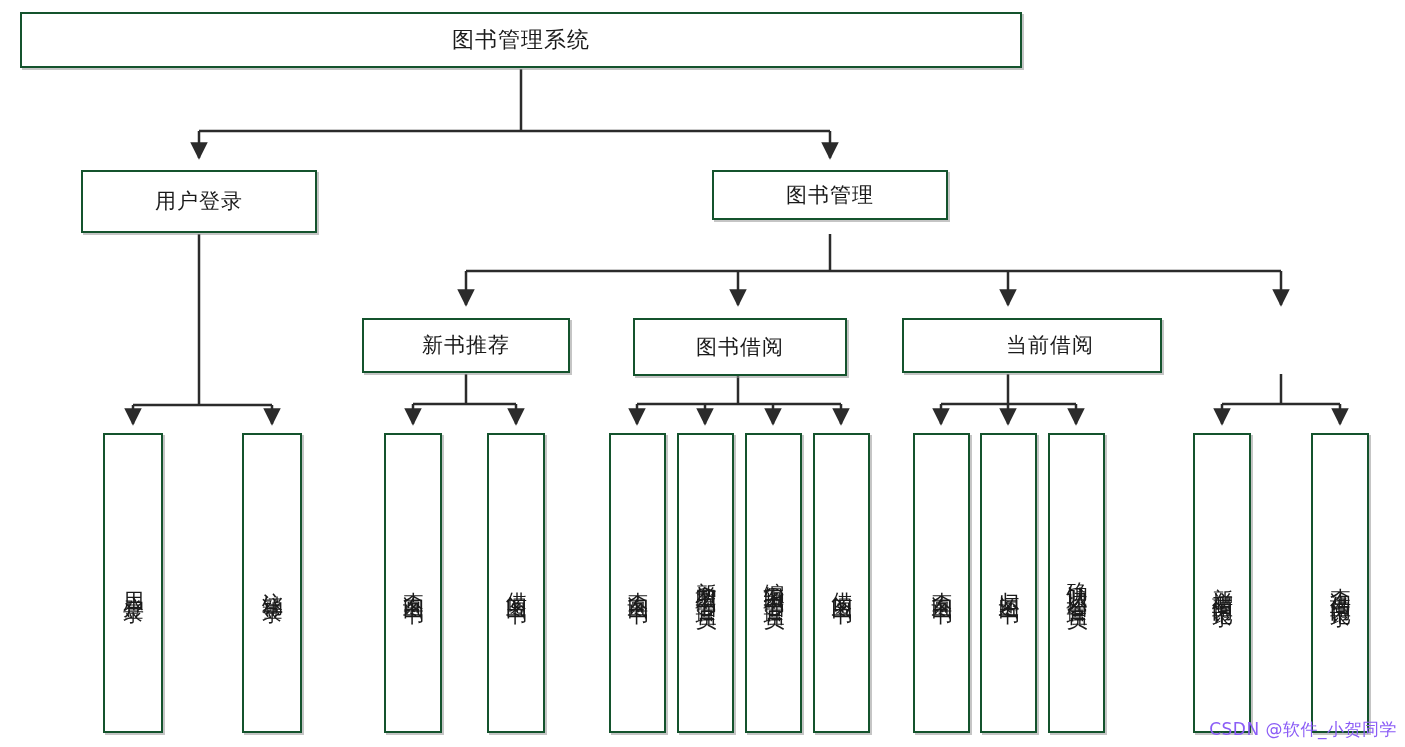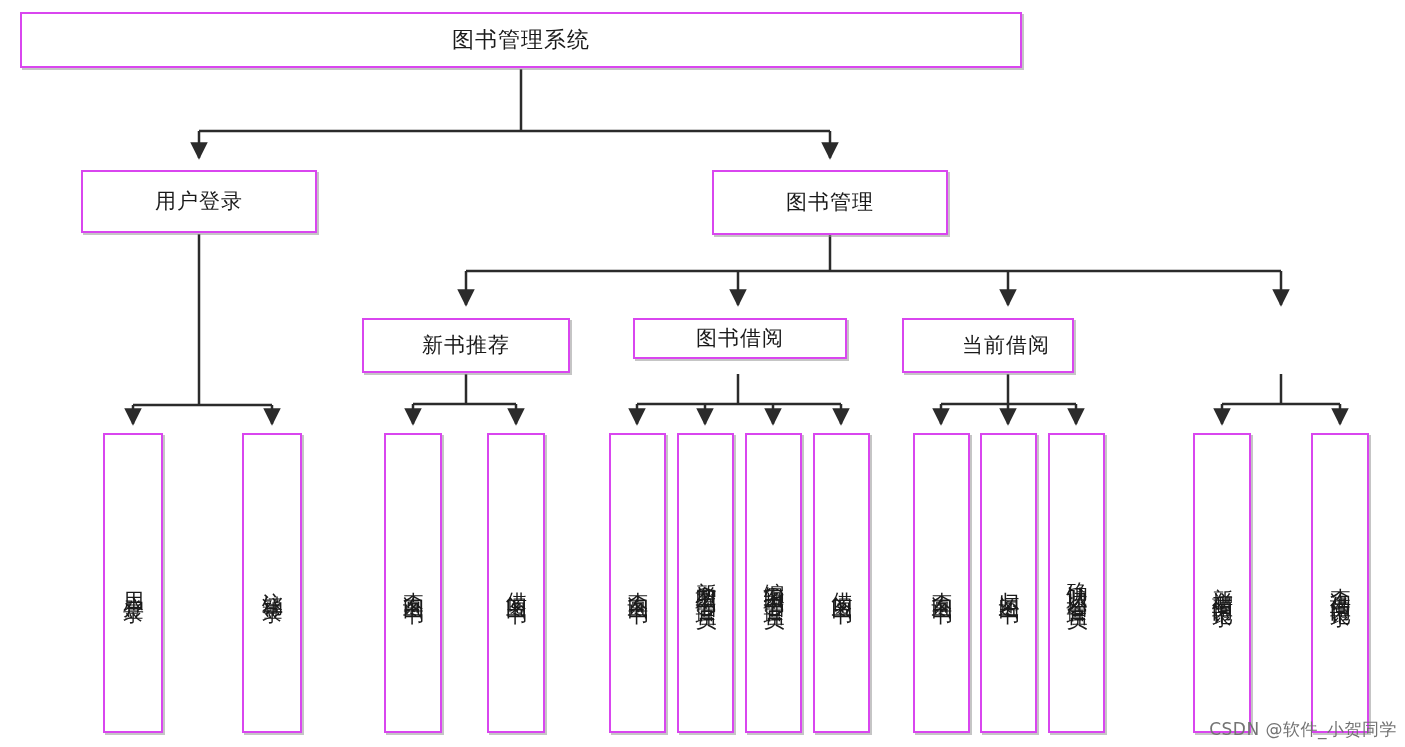--- a/index.html
+++ b/index.html
@@ -23,21 +23,21 @@
     left: 0;
     top: 0;
     width: 1405px;
     height: 747px;
     pointer-events: none;
   }
   .node {
     position: absolute;
     box-sizing: border-box;
     background: #ffffff;
-    border: 2px solid #d946ef;
+    border: 2px solid #14532d;
     box-shadow: 2px 2px 0 rgba(150,150,150,0.55);
     display: flex;
     align-items: center;
     justify-content: center;
     color: #1a1a1a;
     z-index: 2;
   }
   .node .label {
     display: block;
     text-align: center;
@@ -63,21 +63,21 @@
     font-size: 21px;
     letter-spacing: 4px;
     line-height: 1;
     max-height: 100%;
   }
   #watermark {
     position: absolute;
     right: 8px;
     bottom: 6px;
     font-size: 17px;
-    color: #737373;
+    color: #8b5cf6;
     letter-spacing: 0.5px;
     z-index: 5;
     white-space: nowrap;
   }
 </style>
 </head>
 <body>
 
 <div id="canvas">
 
@@ -132,33 +132,33 @@
   </svg>
 
   <div class="node horiz root" style="left:20px; top:12px; width:1002px; height:56px;">
     <span class="label">图书管理系统</span>
   </div>
 
   <div class="node horiz" style="left:81px; top:170px; width:236px; height:63px;">
     <span class="label">用户登录</span>
   </div>
 
-  <div class="node horiz" style="left:712px; top:170px; width:236px; height:65px;">
+  <div class="node horiz" style="left:712px; top:170px; width:236px; height:50px;">
     <span class="label">图书管理</span>
   </div>
 
   <div class="node horiz" style="left:362px; top:318px; width:208px; height:55px;">
     <span class="label">新书推荐</span>
   </div>
 
-  <div class="node horiz" style="left:633px; top:318px; width:214px; height:41px;">
+  <div class="node horiz" style="left:633px; top:318px; width:214px; height:58px;">
     <span class="label">图书借阅</span>
   </div>
 
-  <div class="node horiz" style="left:902px; top:318px; width:172px; height:55px;padding-left:36px;">
+  <div class="node horiz" style="left:902px; top:318px; width:260px; height:55px;padding-left:36px;">
     <span class="label">当前借阅</span>
   </div>
 
 
   <div class="node vert" style="left:103px; top:433px; width:60px; height:300px;">
     <span class="label">用户登录</span>
   </div>
   <div class="node vert" style="left:242px; top:433px; width:60px; height:300px;">
     <span class="label">注销登录</span>
   </div>

